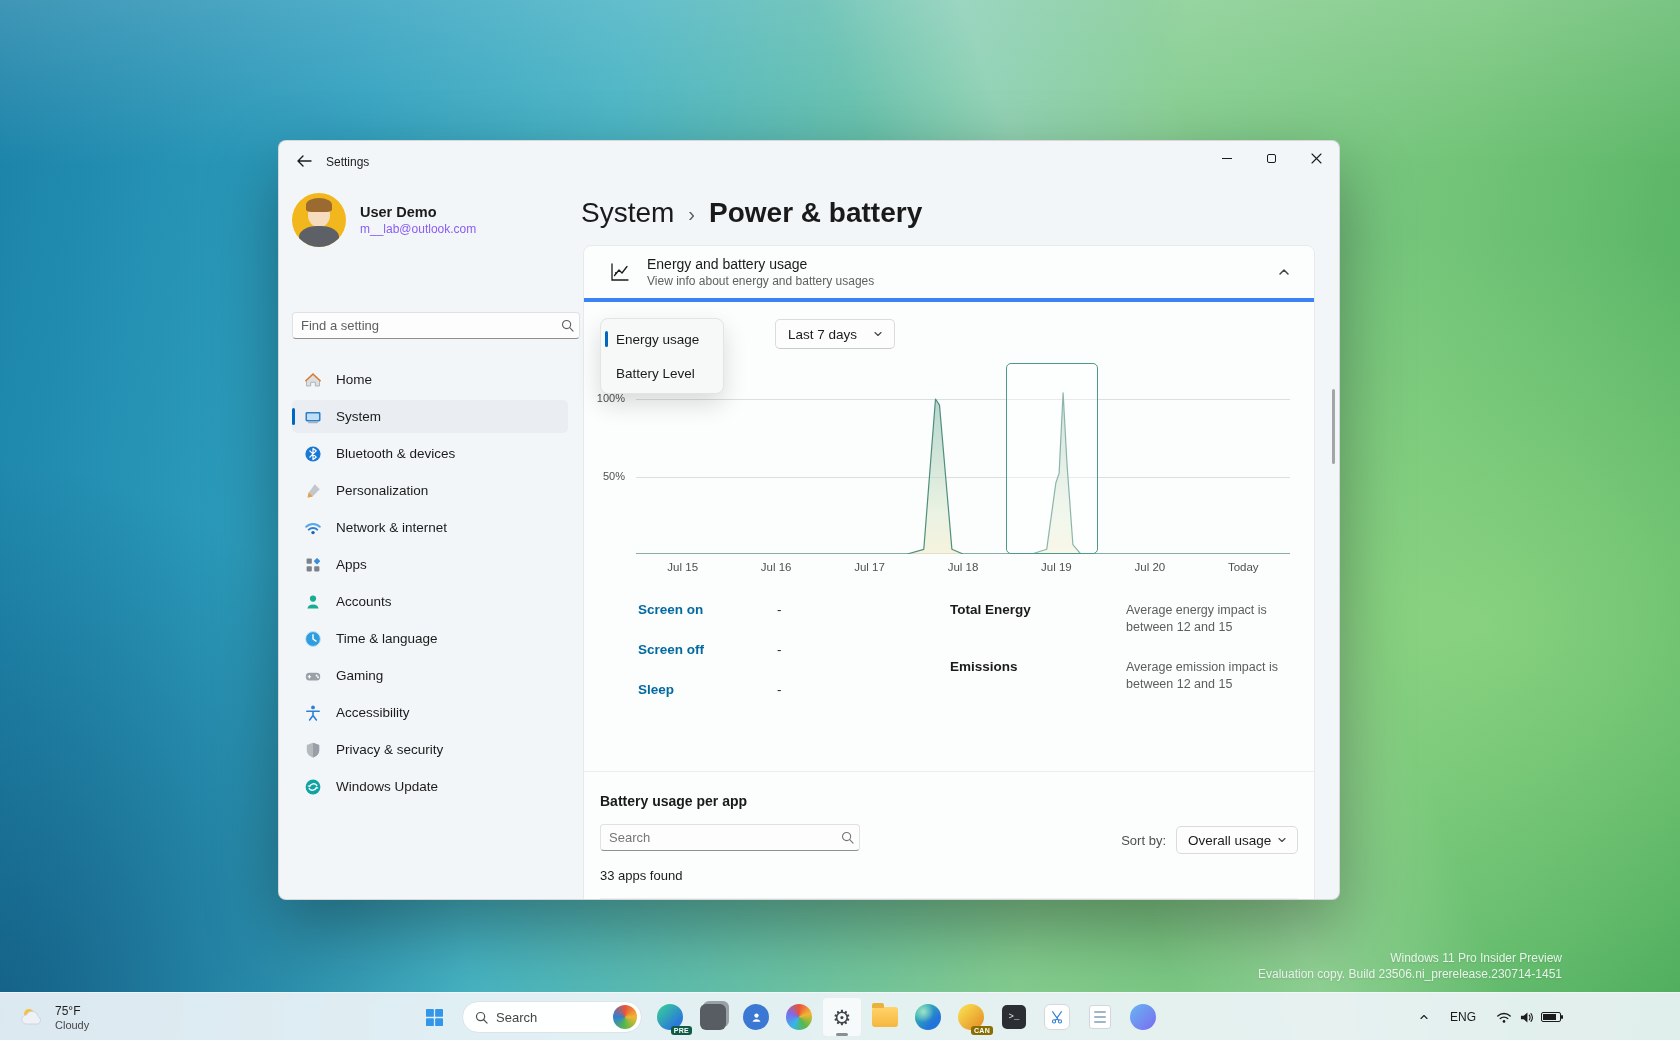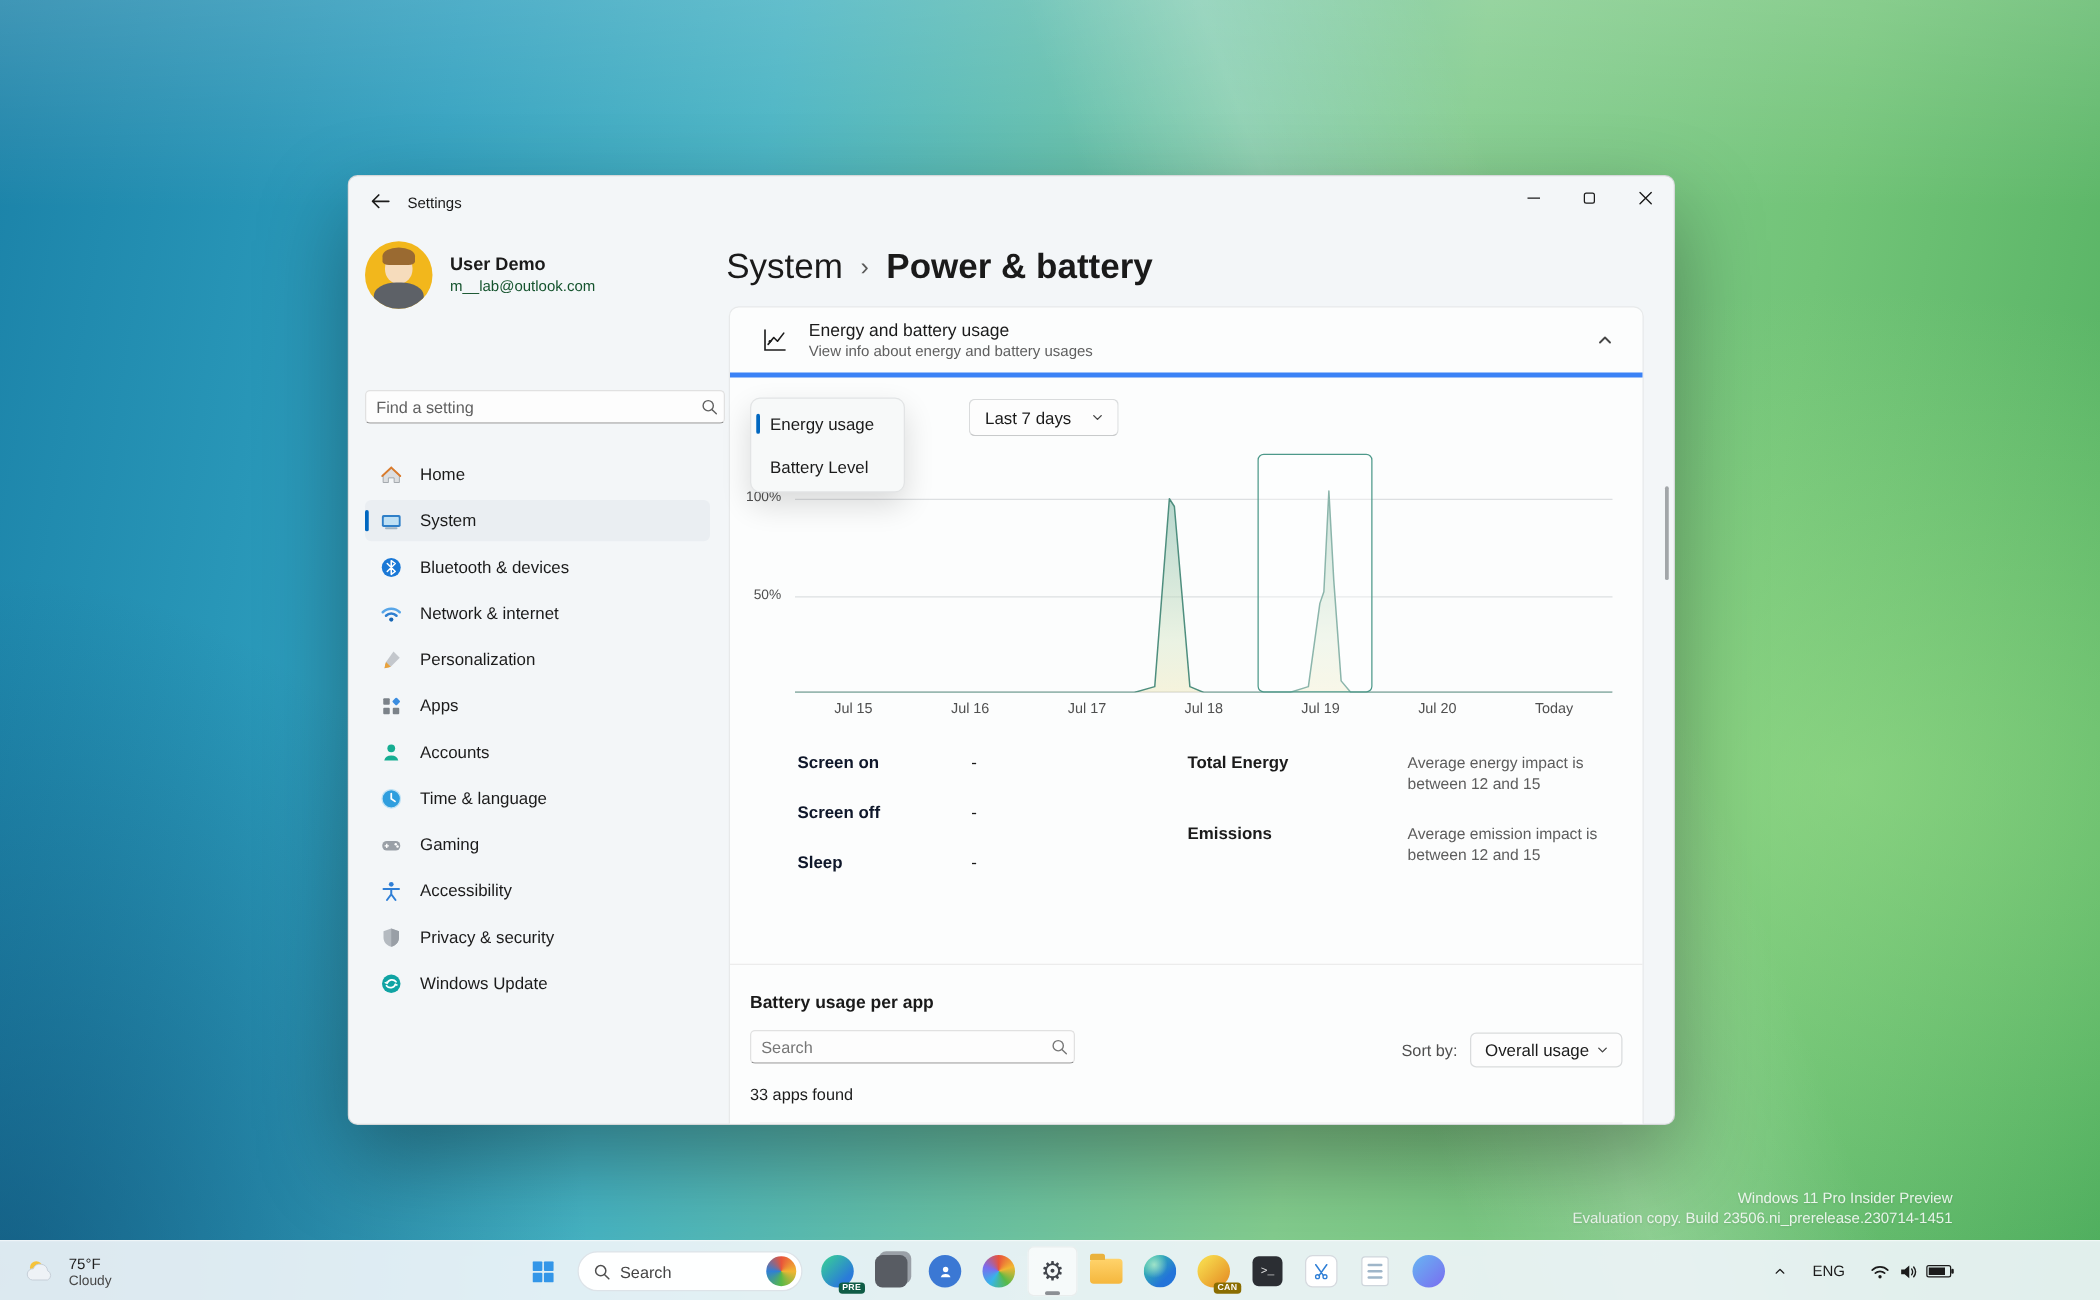--- a/index.html
+++ b/index.html
@@ -33,21 +33,21 @@
   .glyph-max { width:9px; height:9px; border:1px solid #1b1b1b; border-radius:2px; }
 
   
   .sidebar { position:absolute; left:0; top:40px; bottom:0; width:302px; }
   .user-row { position:absolute; left:13px; top:12px; display:flex; align-items:center; gap:14px; width:270px; cursor:pointer; }
   .avatar { width:54px; height:54px; border-radius:50%; background:#f2b71c; position:relative; overflow:hidden; flex:0 0 54px; }
   .avatar .head { position:absolute; left:16px; top:10px; width:22px; height:24px; border-radius:48%; background:#f6dcbc; }
   .avatar .hair { position:absolute; left:14px; top:5px; width:26px; height:14px; border-radius:50% 50% 20% 20%; background:#9a6a31; }
   .avatar .body { position:absolute; left:7px; top:33px; width:40px; height:24px; border-radius:45% 45% 0 0; background:#5d6167; }
   .user-name { font-size:14.5px; font-weight:700; color:#1b1b1b; }
-  .user-email { font-size:12px; color:#14532d; margin-top:2px;text-align:center; }
+  .user-email { font-size:12px; color:#8b5cf6; margin-top:2px;text-align:center; }
   .find-box { position:absolute; left:13px; top:131px; width:288px; height:27px;
     background:#fdfdfd; border:1px solid #e1e1e1; border-bottom:1px solid #8f8f8f; border-radius:4px;
     display:flex; align-items:center; }
   .find-box input { border:0; outline:0; background:transparent; flex:1; font-size:13px;
     padding:0 8px; color:#1b1b1b; font-family:inherit; }
   .find-box input::placeholder { color:#5f5f5f; }
   .mag { flex:0 0 24px; display:flex; align-items:center; justify-content:center; }
   .nav { position:absolute; left:13px; top:182px; right:13px; }
   .nav-item { height:33px; margin-bottom:4px; display:flex; align-items:center; gap:14px;
     padding-left:12px; border-radius:5px; position:relative; cursor:pointer; font-size:13.5px; color:#1b1b1b; }
@@ -91,21 +91,21 @@
   .chart-svg { position:absolute; left:0; top:0; width:654px; height:191px; }
   .selbox { position:absolute; left:370px; top:0; width:92px; height:191px;
     border:1.5px solid #4d998a; border-radius:5px; background:rgba(255,255,255,.35); z-index:3; cursor:pointer; }
   .xticks { position:absolute; left:52px; top:315px; width:654px; display:grid;
     grid-template-columns:repeat(7,1fr); }
   .xticks span { text-align:center; font-size:11.5px; color:#4f4f4f; }
 
   
   .stats-left { position:absolute; left:54px; top:356px; }
   .stats-left .row { display:flex; margin-bottom:25px; font-size:13.5px; }
-  .stats-left .lab { width:139px; font-weight:700; color:#0f172a; }
+  .stats-left .lab { width:139px; font-weight:700; color:#0369a1; }
   .stats-left .val { color:#1b1b1b; }
   .stats-right { position:absolute; left:366px; top:356px; }
   .stats-right .row { display:flex; margin-bottom:16px; min-height:41px; font-size:13.5px; }
   .stats-right .lab { width:176px; font-weight:700; color:#1b1b1b; }
   .stats-right .val { width:170px; font-size:12.5px; color:#5d5d5d; line-height:17px; }
 
   .divider2 { position:absolute; left:0; right:0; top:525px; height:1px; background:#ececec; }
 
   
   .bpa-title { position:absolute; left:16px; top:547px; font-size:14px; font-weight:700; color:#1a1a1a; }
@@ -235,32 +235,32 @@
         </div>
         <div class="nav-item">
           <svg class="nav-ic" viewBox="0 0 18 18">
               <circle cx="9" cy="9" r="7.6" fill="#1a78d6"></circle>
               <path d="M5.8 5.8l6.4 6.4L9 14.5v-11l3.2 2.3-6.4 6.4" fill="none" stroke="#fff" stroke-width="1.2" stroke-linejoin="round" stroke-linecap="round"></path>
             </svg>
           <span>Bluetooth &amp; devices</span>
         </div>
         <div class="nav-item">
           <svg class="nav-ic" viewBox="0 0 18 18">
+              <path d="M10.8 2.2 15.8 7.2 8.6 14.4 3.6 15.6 4.8 10.6z" fill="#c3c7cc"></path>
+              <path d="M4.8 10.6 8.6 14.4 6.8 15 3.6 15.6 4.2 12.4z" fill="#e9a23b"></path>
+            </svg>
+          <span>Personalization</span>
+        </div>
+        <div class="nav-item">
+          <svg class="nav-ic" viewBox="0 0 18 18">
               <path d="M2.2 7.8a9.6 9.6 0 0 1 13.6 0" stroke="#58a6e8" stroke-width="2" fill="none" stroke-linecap="round"></path>
               <path d="M4.8 10.6a6 6 0 0 1 8.4 0" stroke="#2f7fd0" stroke-width="2" fill="none" stroke-linecap="round"></path>
               <circle cx="9" cy="13.6" r="1.7" fill="#1766b4"></circle>
             </svg>
           <span>Network &amp; internet</span>
-        </div>
-        <div class="nav-item">
-          <svg class="nav-ic" viewBox="0 0 18 18">
-              <path d="M10.8 2.2 15.8 7.2 8.6 14.4 3.6 15.6 4.8 10.6z" fill="#c3c7cc"></path>
-              <path d="M4.8 10.6 8.6 14.4 6.8 15 3.6 15.6 4.2 12.4z" fill="#e9a23b"></path>
-            </svg>
-          <span>Personalization</span>
         </div>
         <div class="nav-item">
           <svg class="nav-ic" viewBox="0 0 18 18">
               <rect x="2.6" y="2.6" width="5.2" height="5.2" rx=".8" fill="#7b8289"></rect>
               <rect x="2.6" y="10.2" width="5.2" height="5.2" rx=".8" fill="#7b8289"></rect>
               <rect x="10.2" y="10.2" width="5.2" height="5.2" rx=".8" fill="#7b8289"></rect>
               <rect x="10.6" y="2.8" width="4.8" height="4.8" rx=".9" fill="#3b8de0" transform="rotate(45 13 5.2)"></rect>
             </svg>
           <span>Apps</span>
         </div>

